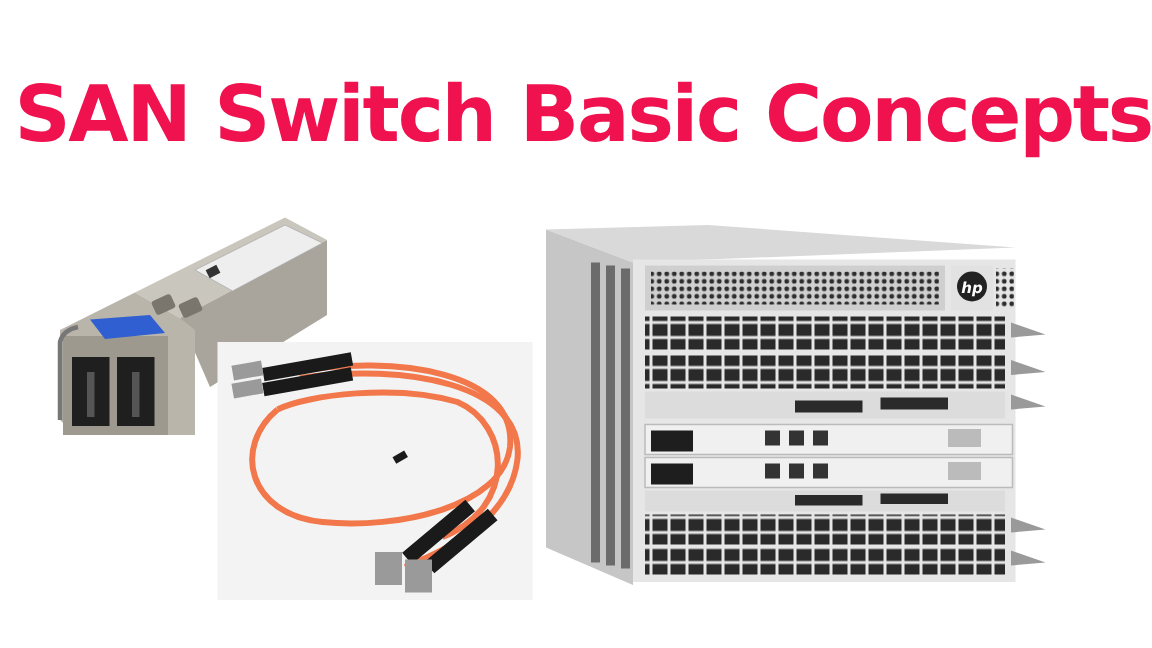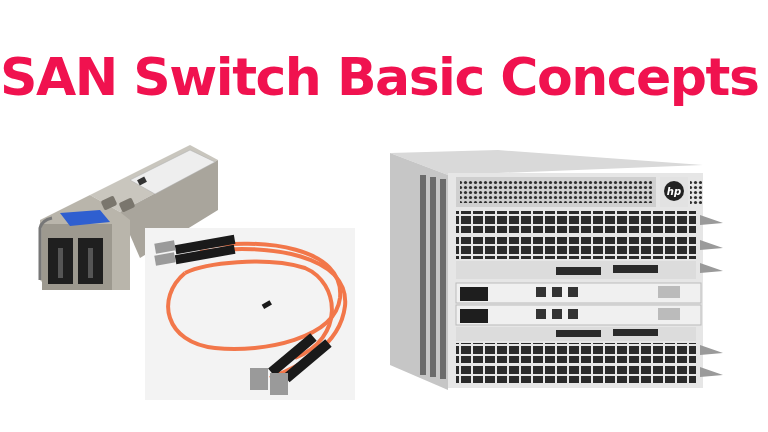--- a/index.html
+++ b/index.html
@@ -1,20 +1,20 @@
 <!DOCTYPE html>
 <html><head>
 <meta charset="utf-8">
 <style>
   html,body{margin:0;padding:0;background:#ffffff;}
   body{width:768px;height:432px;position:relative;overflow:hidden;font-family:"Liberation Sans","DejaVu Sans",sans-serif;}
-  .title{position:absolute;left:0;top:44px;width:768px;text-align:left;font-family:"DejaVu Sans","Liberation Sans",sans-serif;font-weight:bold;font-size:52px;letter-spacing:-1.5px;color:#f0124f;line-height:66px;white-space:nowrap;}
+  .title{position:absolute;left:0;top:44px;width:768px;text-align:right;font-family:"DejaVu Sans","Liberation Sans",sans-serif;font-weight:bold;font-size:52px;letter-spacing:-1.5px;color:#f0124f;line-height:66px;white-space:nowrap;}
   .sfp{position:absolute;left:30px;top:140px;width:190px;height:160px;}
   .cable{position:absolute;left:145px;top:228px;width:210px;height:172px;background:#f3f3f3;}
-  .switch{position:absolute;left:388px;top:145px;width:340px;height:250px;}
+  .switch{position:absolute;left:362px;top:145px;width:340px;height:250px;}
   svg{display:block;}
 </style>
 </head>
 <body>
 
 <div class="title">SAN Switch Basic Concepts</div>
 
 <div class="sfp">
   <svg width="190" height="160" viewBox="0 0 190 160">
 

